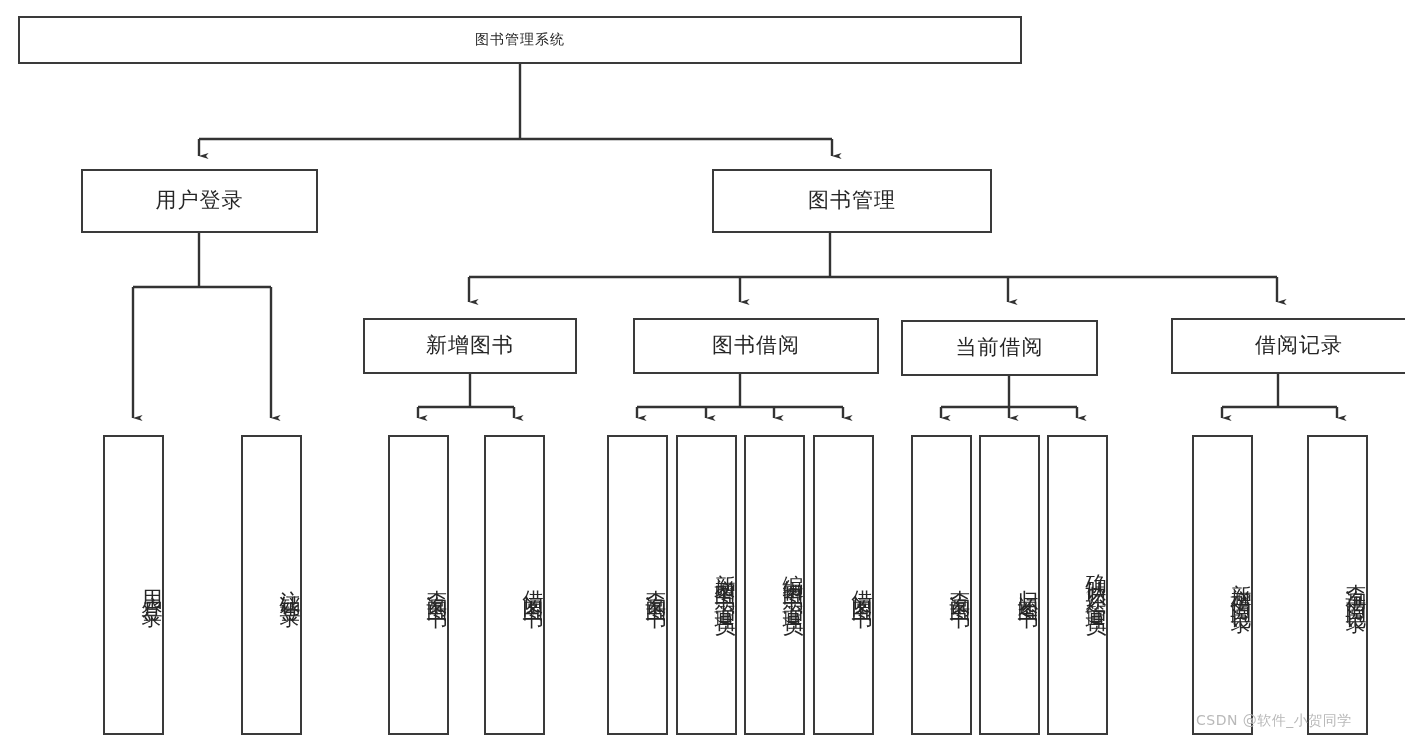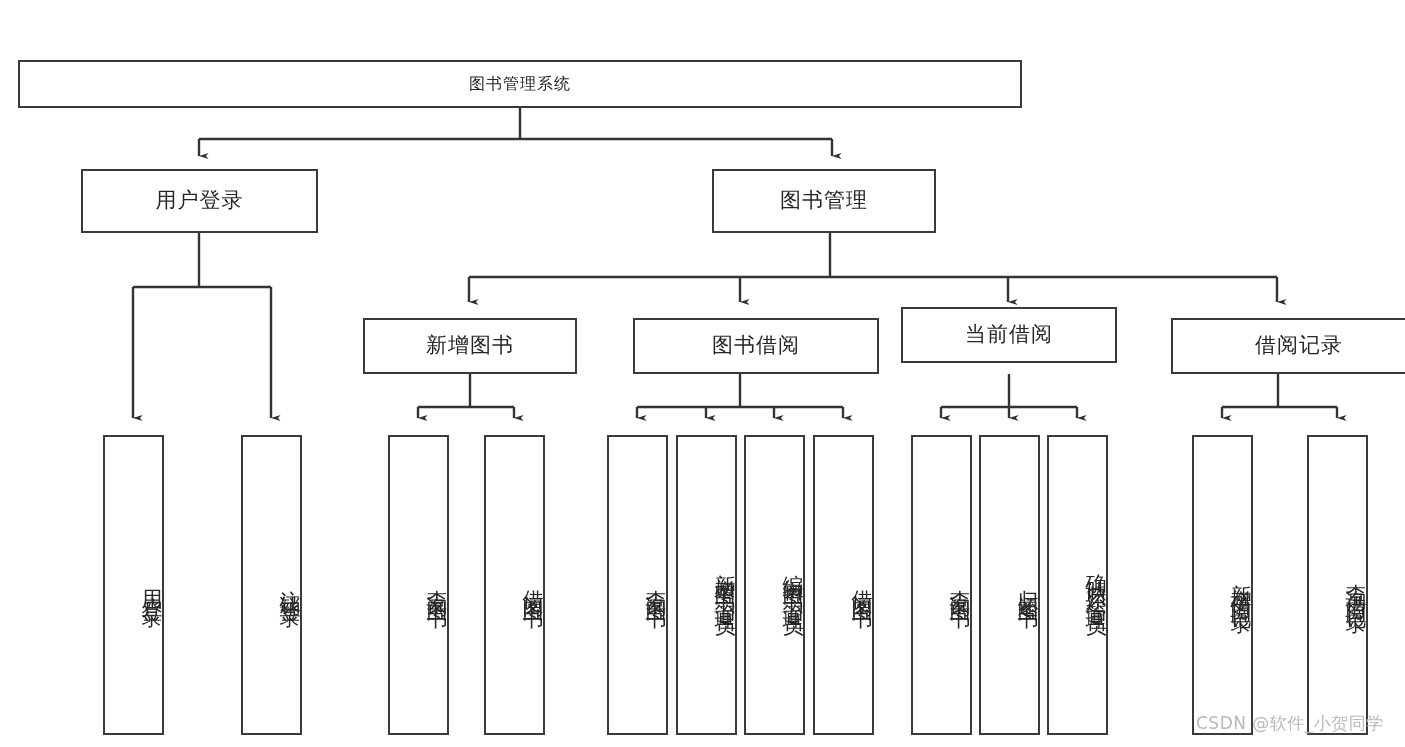--- a/index.html
+++ b/index.html
@@ -23,21 +23,21 @@
     align-items:center;
     justify-content:center;
     color:#262626;
   }
   .node-h{
     font-size:21px;
     letter-spacing:1px;
     line-height:1.1;
     white-space:nowrap;
   }
-  .node-root{ font-size:16px;margin-top:44px; }
+  .node-root{ font-size:14px; }
   .node-v{
     writing-mode:vertical-rl;
     text-orientation:upright;
     font-size:21px;
     letter-spacing:6px;
     line-height:1.0;
     padding-top:6px;
     padding-bottom:6px;
     align-items:flex-start;
     justify-content:center;
@@ -47,21 +47,21 @@
     align-items:flex-start;
     padding-top:4px;
   }
   svg#links{
     position:absolute;left:0;top:0;width:1405px;height:747px;
     pointer-events:none;
   }
   #watermark{
     position:absolute;
     left:1196px;top:712px;
-    font-size:17px;
+    font-size:14px;
     color:#b9b9b9;
     letter-spacing:0.5px;
     white-space:nowrap;
     font-family:"DejaVu Sans","Liberation Sans",sans-serif;
     text-align:right;
   }
 </style>
 </head>
 <body>
 
@@ -119,33 +119,33 @@
   </svg>
 
   <div class="node node-h node-root" style="left:18px;top:16px;width:1004px;height:48px;">
     <span>图书管理系统</span>
   </div>
 
   <div class="node node-h" style="left:81px;top:169px;width:237px;height:64px;">
     <span>用户登录</span>
   </div>
 
-  <div class="node node-h" style="left:712px;top:169px;width:224px;height:64px;justify-content:center;">
+  <div class="node node-h" style="left:712px;top:169px;width:280px;height:64px;justify-content:center;">
     <span>图书管理</span>
   </div>
 
   <div class="node node-h" style="left:363px;top:318px;width:214px;height:56px;">
     <span>新增图书</span>
   </div>
 
   <div class="node node-h" style="left:633px;top:318px;width:246px;height:56px;">
     <span>图书借阅</span>
   </div>
 
-  <div class="node node-h" style="left:901px;top:307px;width:216px;height:56px;">
+  <div class="node node-h" style="left:901px;top:320px;width:197px;height:56px;">
     <span>当前借阅</span>
   </div>
 
   <div class="node node-h" style="left:1171px;top:318px;width:256px;height:56px;">
     <span>借阅记录</span>
   </div>
 
   <div class="node node-v" style="left:103px;top:435px;width:61px;height:300px;">
     <span>用户登录</span>
   </div>

